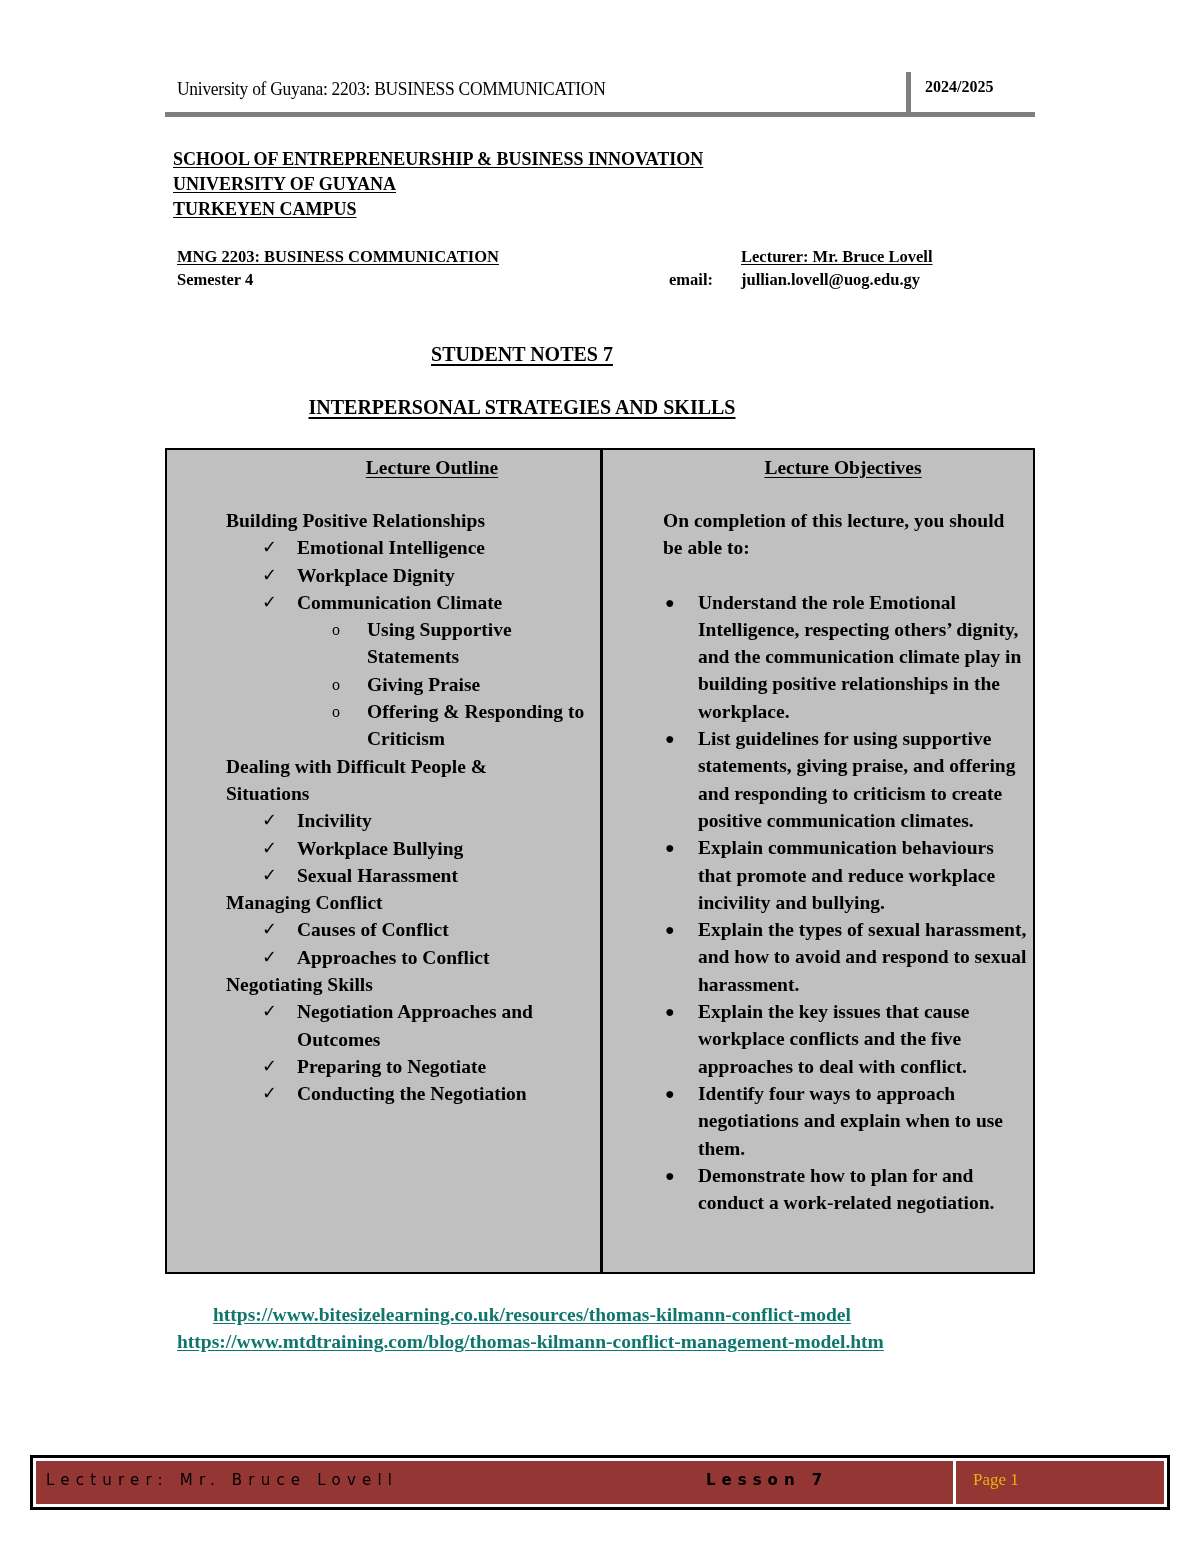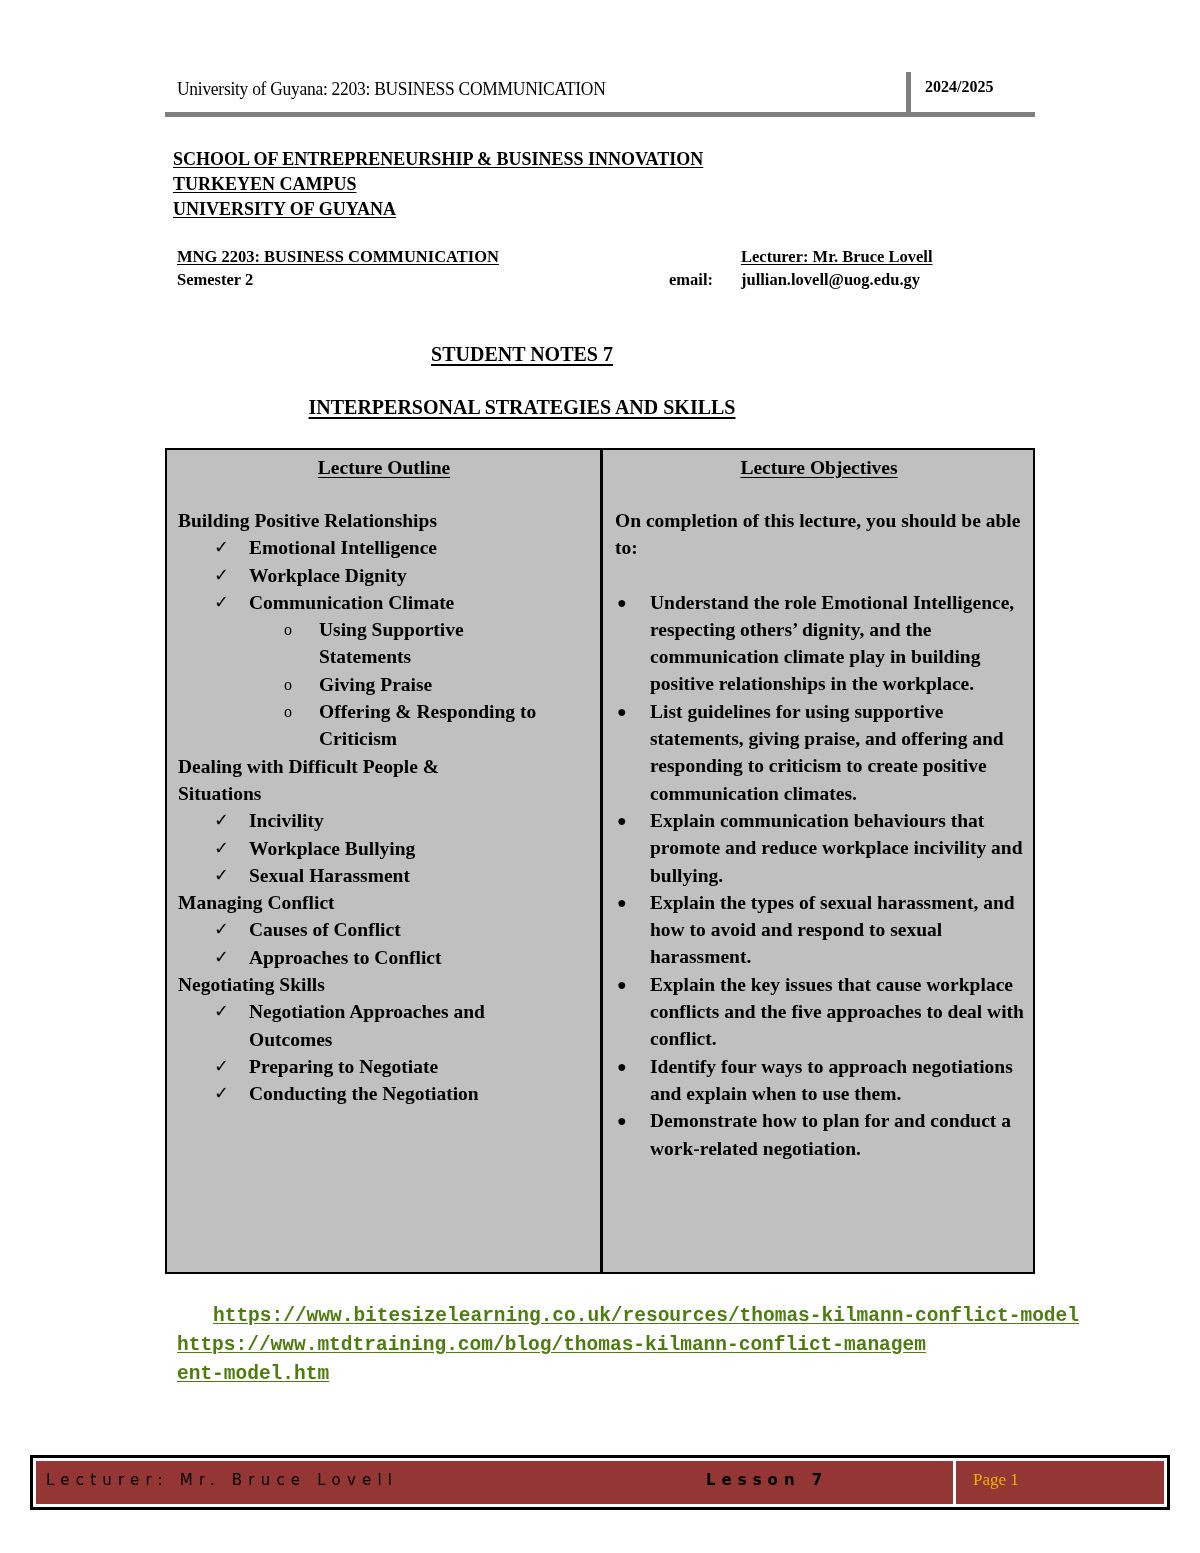--- a/index.html
+++ b/index.html
@@ -22,21 +22,21 @@
   .course-row .m { position: absolute; left: 492px; }
   .course-row .r { position: absolute; left: 564px; }
   .u { text-decoration: underline; text-underline-offset: 2px; }
 
   .title { position: absolute; left: 0; width: 1044px; text-align: center; font-weight: bold;
            font-size: 20px; text-decoration: underline; text-underline-offset: 3px; }
 
   
   .outline-table { position: absolute; left: 165px; top: 448px; width: 870px; height: 826px;
         border: 2px solid #000; box-sizing: border-box; background: #c0c0c0; }
-  .col { position: absolute; top: 0; bottom: 0; box-sizing: border-box; padding: 0; }
+  .col { position: absolute; top: 0; bottom: 0; box-sizing: border-box; padding: 0; margin-left: 48px; }
   .col.left { left: 0; width: 434px; }
   .col.right { left: 438px; right: 0; }
   .divider { position: absolute; left: 433px; top: 0; bottom: 0; width: 3px; background: #000; }
 
   .col-head { text-align: center; font-weight: bold; font-size: 19.5px; margin-top: 4px;
               text-decoration: underline; text-underline-offset: 3px; height: 27px; line-height: 27px; }
   .txt { font-family: Liberation Serif, serif; font-weight: bold; font-size: 19.5px; line-height: 27.3px; }
 
   .outline { position: absolute; left: 11px; top: 57px; right: 6px; }
   .sec { padding-left: 0; }
@@ -44,21 +44,21 @@
   .chk .mark { position: absolute; left: 36px; top: 0; font-weight: normal; font-size: 18px; }
   .sub { position: relative; padding-left: 141px; }
   .sub .mark { position: absolute; left: 106px; top: 0; font-weight: normal; font-size: 16px; }
 
   .objectives { position: absolute; left: 10px; top: 57px; right: 6px; }
   .obj-intro { margin-bottom: 27px; }
   .bullet { position: relative; padding-left: 35px; }
   .bullet .mark { position: absolute; left: 2px; top: 0; font-size: 16px; }
 
   .links { position: absolute; left: 177px; top: 1301px; font-size: 19.5px; font-weight: bold; line-height: 27px; }
-  .links a { color: #4d7c0f; text-decoration: underline; text-underline-offset: 2px; font-family: Liberation Mono, monospace; }
+  .links a { color: #0f766e; text-decoration: underline; text-underline-offset: 2px; }
   .links .l1 { padding-left: 36px; }
 
   
   .footer { position: absolute; left: 30px; top: 1455px; width: 1140px; height: 55px;
             border: 3px solid #000; box-sizing: border-box; background: #fff; }
   .footer-inner { position: absolute; left: 3px; top: 3px; right: 3px; bottom: 3px; background: #943634; }
   .footer .lect { position: absolute; left: 10px; top: 10px; font-family: "DejaVu Sans", sans-serif;
         font-size: 15px; letter-spacing: 6.2px; color: #000; }
   .footer .lesson { position: absolute; left: 670px; top: 10px; font-family: "DejaVu Sans", sans-serif;
         font-size: 15px; letter-spacing: 6px; color: #000; font-weight: bold; }
@@ -71,30 +71,30 @@
 
 <div class="run-header">
   <div class="left">University of Guyana: 2203: BUSINESS COMMUNICATION</div>
   <div class="vbar"></div>
   <div class="right">2024/2025</div>
   <div class="hbar"></div>
 </div>
 
 <div class="inst">
   <div>SCHOOL OF ENTREPRENEURSHIP &amp; BUSINESS INNOVATION</div>
+  <div>UNIVERSITY OF GUYANA</div>
   <div>TURKEYEN CAMPUS</div>
-  <div>UNIVERSITY OF GUYANA</div>
 </div>
 
 <div class="course-row" style="top:247px;">
   <span class="l u">MNG 2203: BUSINESS COMMUNICATION</span>
   <span class="r u">Lecturer: Mr. Bruce Lovell</span>
 </div>
 <div class="course-row" style="top:270px;">
-  <span class="l">Semester 2</span>
+  <span class="l">Semester 4</span>
   <span class="m">email:</span>
   <span class="r">jullian.lovell@uog.edu.gy</span>
 </div>
 
 <div class="title" style="top:343px;">STUDENT NOTES 7</div>
 <div class="title" style="top:396px;">INTERPERSONAL STRATEGIES AND SKILLS</div>
 
 <div class="outline-table">
   <div class="divider"></div>
 

